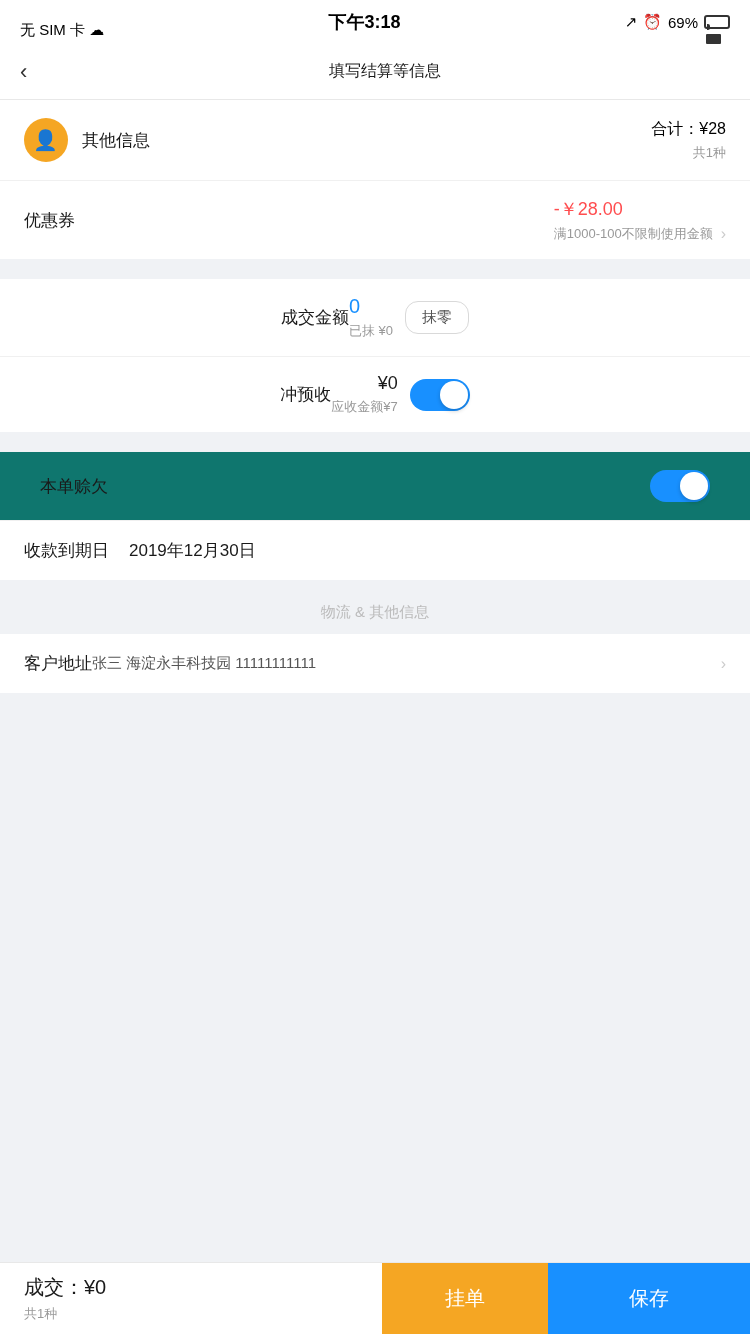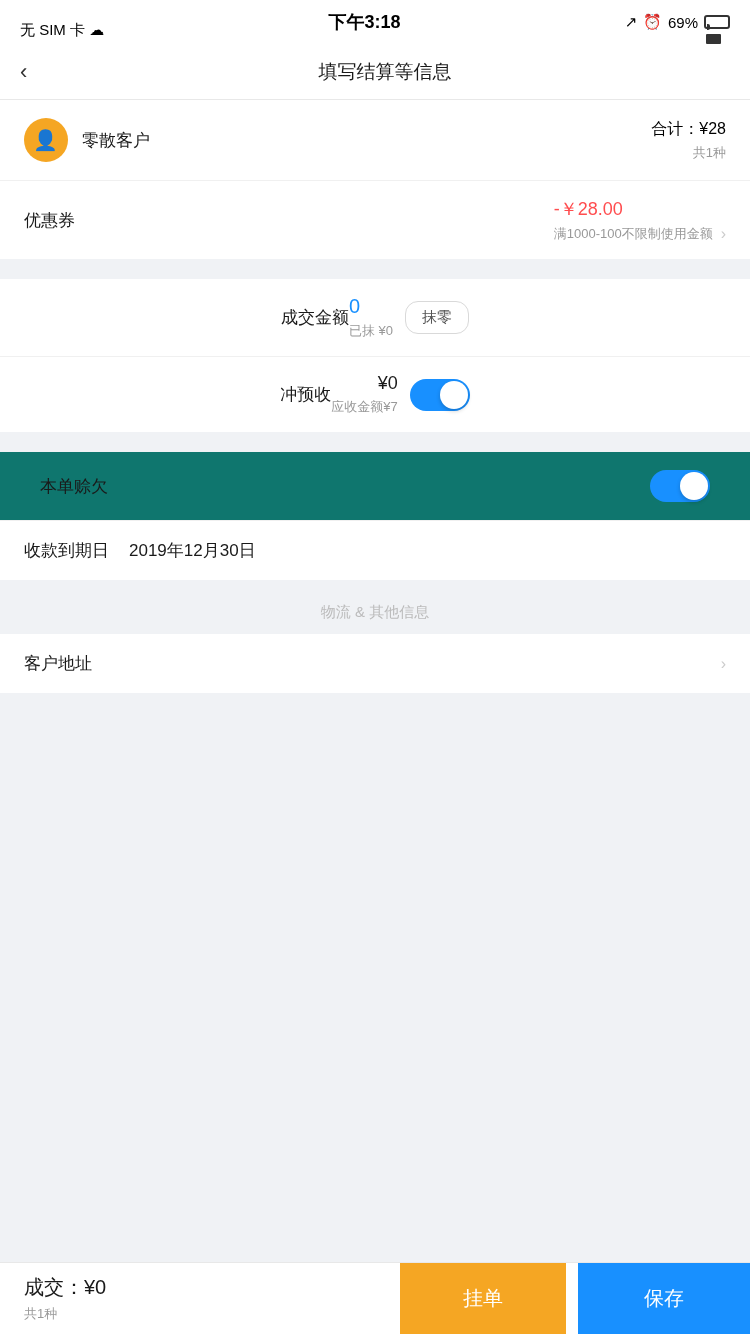--- a/index.html
+++ b/index.html
@@ -63,21 +63,21 @@
       border-bottom: 1px solid #e8e8e8;
     }
     .nav-back {
       position: absolute;
       left: 20px;
       font-size: 22px;
       color: #333;
       cursor: pointer;
     }
     .nav-title {
-      font-size: 19px;
+      font-size: 16px;
       font-weight: 500;
       color: #1a1a1a;
       margin-left: 20px;
     }
 
     
     .content {
       flex: 1;
       background: #f0f2f5;
     }
@@ -239,29 +239,28 @@
       width: 166px;
       height: 72px;
       background: #f5a623;
       display: flex; align-items: center; justify-content: center;
       font-size: 20px;
       color: #fff;
       cursor: pointer;
       font-weight: 500;
     }
     .bottom-btn-save {
-      width: 172px;
+      width: 202px;
       height: 72px;
       background: #1890ff;
       display: flex; align-items: center; justify-content: center;
       font-size: 20px;
       color: #fff;
       cursor: pointer;
       font-weight: 500;
-      margin-left: 12px;
     }
 
     
     .scroll-space { height: 80px; }
   </style>
 </head>
 <body>
 
 <div class="status-bar">
   <div class="status-left">
@@ -282,21 +281,21 @@
 </div>
 
 <div class="content">
 
   <div class="card">
     <div class="customer-row">
       <div class="customer-left">
         <div class="customer-avatar">
           <span>👤</span>
         </div>
-        <span class="customer-name">零散客户</span>
+        <span class="customer-name">其他信息</span>
       </div>
       <div class="customer-right">
         <div>合计：¥28</div>
         <div class="total-count">共1种</div>
       </div>
     </div>
 
     <div class="coupon-row">
       <span class="row-label">优惠券</span>
       <div class="coupon-right">
@@ -352,20 +351,21 @@
     </div>
   </div>
 
   <div class="logistics-sep">
     <span class="logistics-label">物流 &amp; 其他信息</span>
   </div>
 
   <div class="card">
     <div class="address-row">
       <span class="address-label">客户地址</span>
+      <span class="address-value">张三 海淀永丰科技园 11111111111</span>
       <span class="chevron-right">›</span>
     </div>
   </div>
 
   <div class="scroll-space"></div>
 </div>
 
 <div class="bottom-bar">
   <div class="bottom-info">
     <div class="bottom-deal">

